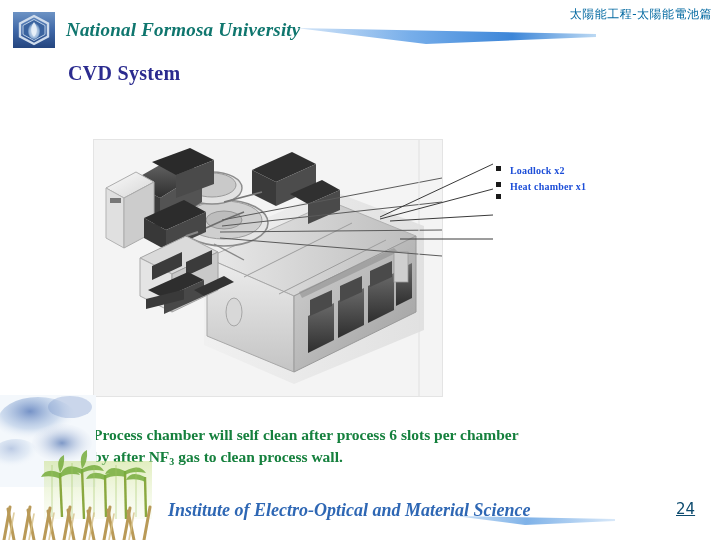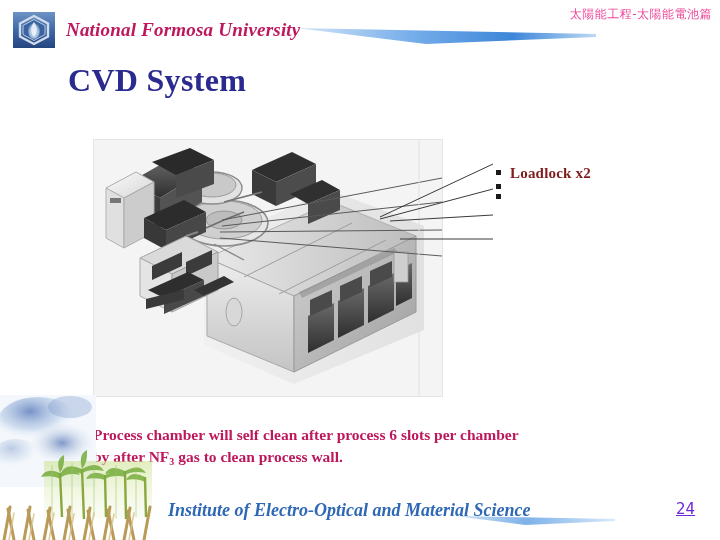--- a/index.html
+++ b/index.html
@@ -28,46 +28,46 @@
   }
   #logo-box svg { display: block; }
 
   #university-name {
     position: absolute;
     left: 66px; top: 19px;
     font-family: "Liberation Serif", serif;
     font-style: italic;
     font-weight: bold;
     font-size: 19px;
-    color: #be185d;
+    color: #0f766e;
     letter-spacing: 0.2px;
     white-space: nowrap;
   }
   #header-swoosh {
     position: absolute;
     left: 296px; top: 26px;
     width: 300px; height: 22px;
   }
   #course-title {
     position: absolute;
     right: 8px; top: 6px;
     font-family: "DejaVu Sans", sans-serif;
     font-size: 12px;
-    color: #ec4899;
+    color: #0369a1;
     letter-spacing: 0.5px;
     white-space: nowrap;
   }
 
   
   #slide-title {
     position: absolute;
     left: 68px; top: 62px;
     font-family: "Liberation Serif", serif;
     font-weight: bold;
-    font-size: 32px;
+    font-size: 20px;
     color: #2b2b8f;
     letter-spacing: 0.3px;
   }
 
   
   #figure-panel {
     position: absolute;
     left: 93px; top: 139px;
     width: 348px; height: 256px;
     background: #f2f2f2;
@@ -100,34 +100,34 @@
     width: 5px; height: 5px;
     background: #1a1a1a;
     margin-right: 9px;
     flex: 0 0 auto;
     position: relative;
     top: -3px;
   }
   .callout-label {
     font-family: "Liberation Serif", serif;
     font-weight: bold;
-    font-size: 15px;
-    color: #7f1d1d;
+    font-size: 10px;
+    color: #1d4ed8;
     letter-spacing: 0.2px;
   }
 
   
   #caption {
     position: absolute;
     left: 93px; top: 424px;
     width: 540px;
     font-family: "Liberation Serif", serif;
     font-weight: bold;
     font-size: 15.5px;
-    color: #be185d;
+    color: #15803d;
     line-height: 1.42;
   }
   #caption sub {
     font-size: 10px;
     vertical-align: baseline;
     position: relative;
     top: 3px;
   }
 
   
@@ -152,21 +152,21 @@
   #footer-swoosh {
     position: absolute;
     left: 455px; top: 515px;
     width: 160px; height: 12px;
   }
   #page-number {
     position: absolute;
     left: 676px; top: 500px;
     font-family: "DejaVu Sans", sans-serif;
     font-size: 15px;
-    color: #6d28d9;
+    color: #0c4a6e;
     text-decoration: underline;
   }
 </style>
 </head>
 <body>
 
 <div id="header">
 
   <div id="logo-box">
     <svg width="48" height="40" viewBox="0 0 48 40">
@@ -322,20 +322,21 @@
   <line x1="20" y1="84" x2="113" y2="84" stroke="#3a3a3a" stroke-width="1"></line>
 </svg>
 
 <div id="callout-list">
   <div class="callout-item">
     <span class="callout-bullet"></span>
     <span class="callout-label">Loadlock x2</span>
   </div>
   <div class="callout-item">
     <span class="callout-bullet"></span>
+    <span class="callout-label">Heat chamber x1</span>
   </div>
   <div class="callout-item">
     <span class="callout-bullet"></span>
   </div>
 </div>
 
 <div id="caption">
   <span>Process chamber will self clean after process 6 slots per chamber</span><br>
   <span>by after NF</span><sub>3</sub><span> gas to clean process wall.</span>
 </div>

